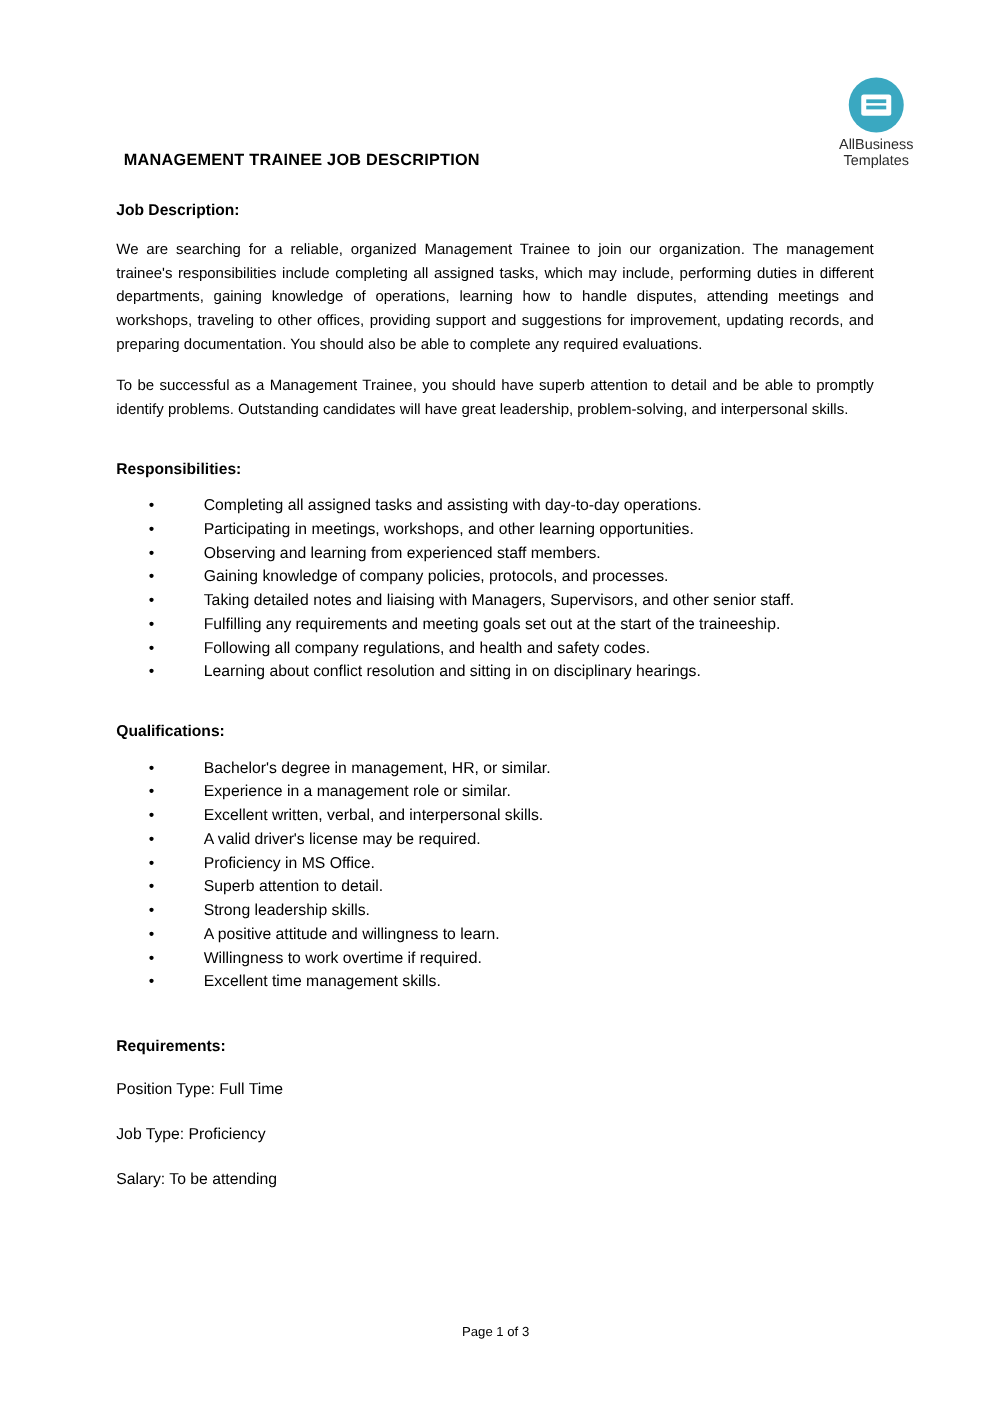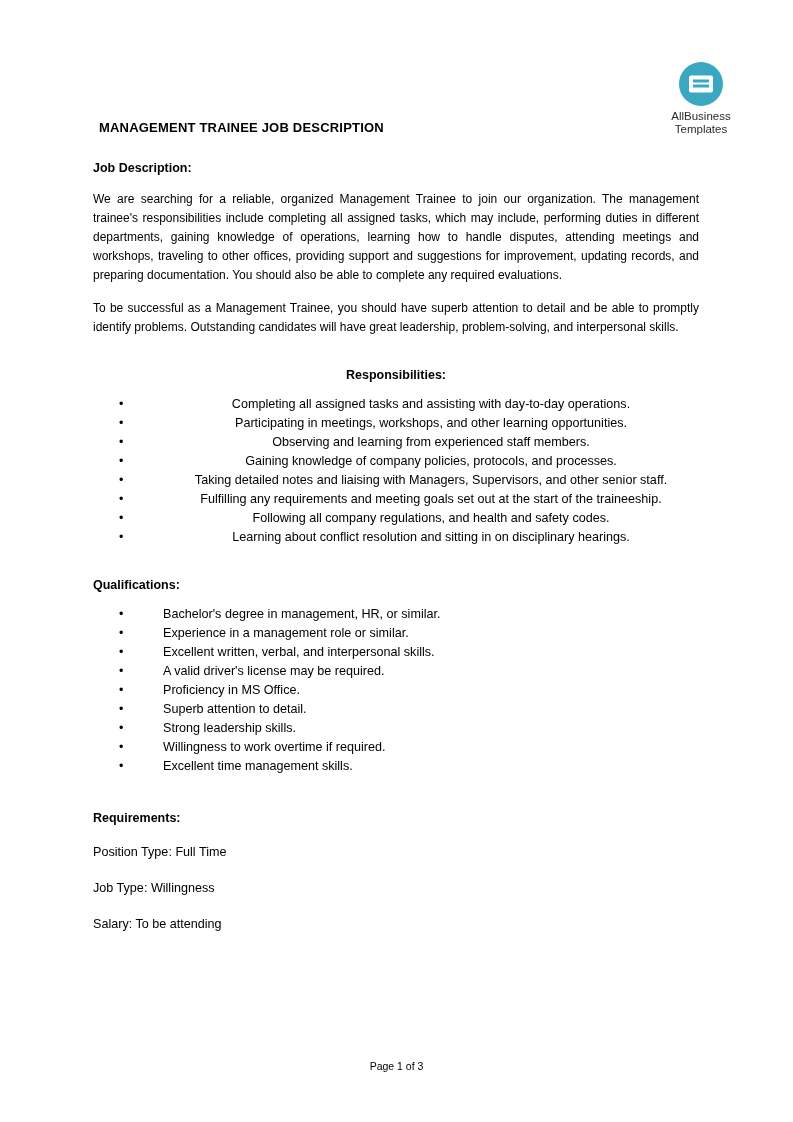--- a/index.html
+++ b/index.html
@@ -116,21 +116,21 @@
   }
   .footer {
     position: absolute;
     left: 0;
     right: 0;
     top: 1060px;
     text-align: center;
     font-size: 10.5px;
     color: #000000;
   }
-  .resp-block { margin-top: 30px; text-align: center; }
+  .resp-block { margin-top: 30px; }
   .qual-block { margin-top: 30px; }
   .req-block { margin-top: 34px; }
 </style>
 </head>
 <body>
 
 <div class="page">
 
   <div class="logo-wrap">
     <div class="logo-circle">
@@ -166,29 +166,30 @@
     <div class="qual-block">
       <div class="section-label">Qualifications:</div>
       <ul class="bullets">
         <li>Bachelor's degree in management, HR, or similar.</li>
         <li>Experience in a management role or similar.</li>
         <li>Excellent written, verbal, and interpersonal skills.</li>
         <li>A valid driver's license may be required.</li>
         <li>Proficiency in MS Office.</li>
         <li>Superb attention to detail.</li>
         <li>Strong leadership skills.</li>
+        <li>A positive attitude and willingness to learn.</li>
         <li>Willingness to work overtime if required.</li>
         <li>Excellent time management skills.</li>
       </ul>
     </div>
 
     <div class="req-block">
       <div class="section-label">Requirements:</div>
       <div class="req-line">Position Type: Full Time</div>
-      <div class="req-line">Job Type: Willingness</div>
+      <div class="req-line">Job Type: Proficiency</div>
       <div class="req-line">Salary: To be attending</div>
     </div>
 
   </div>
 
   <div class="footer">Page 1 of 3</div>
 
 </div>
 
 </body></html>

